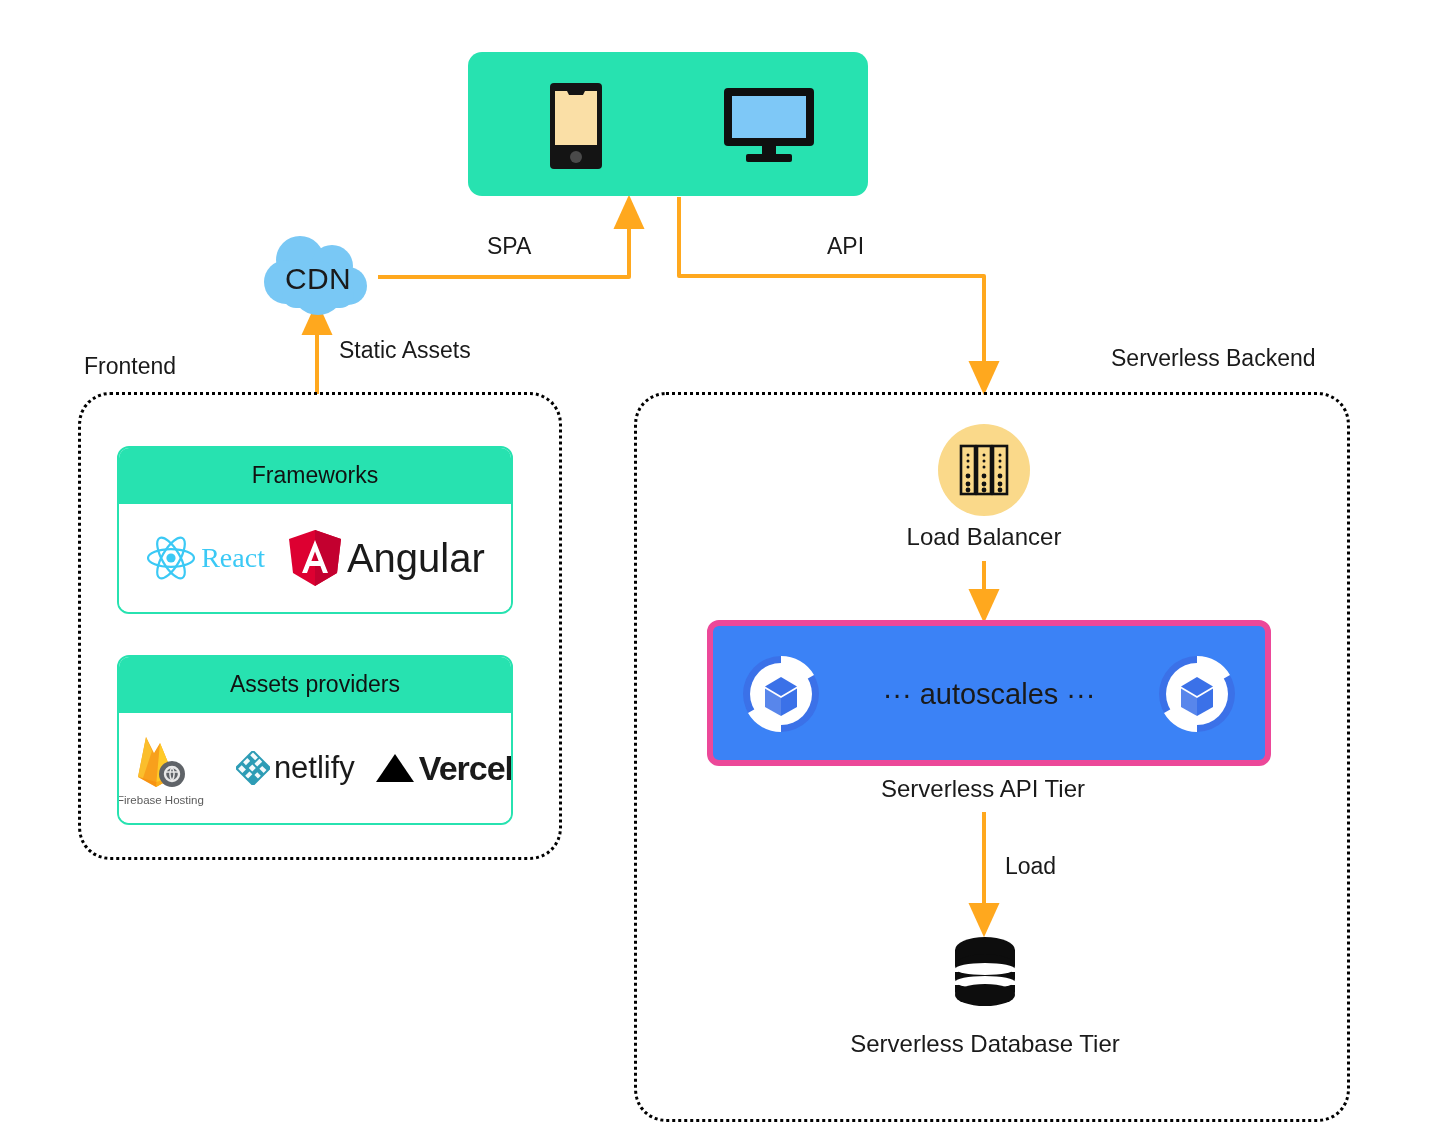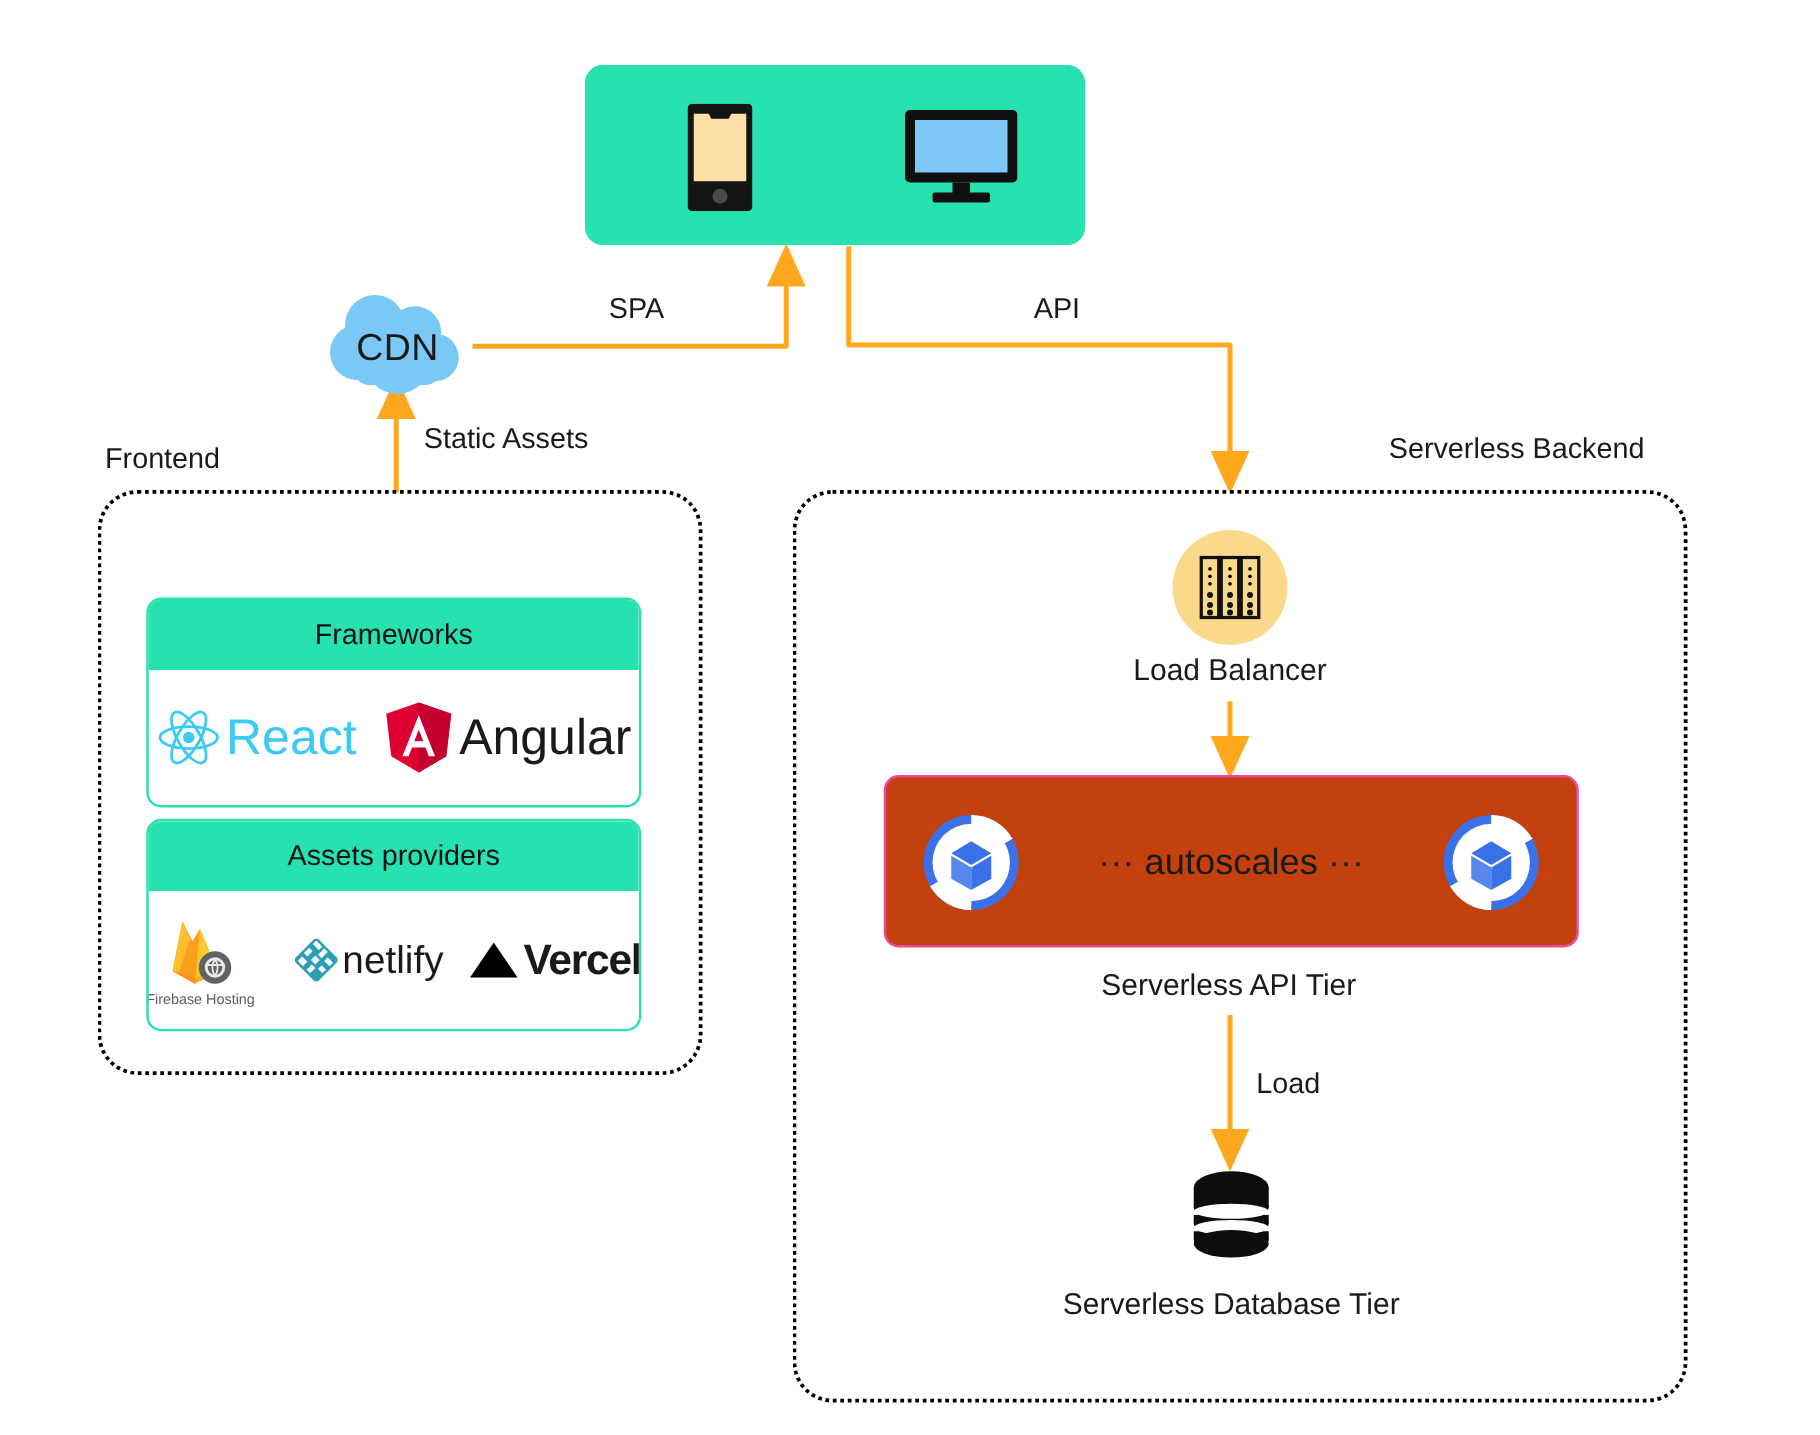--- a/index.html
+++ b/index.html
@@ -83,33 +83,33 @@
     color: #111111;
     line-height: 1;
     padding: 16px 0 17px 0;
   }
   .card-body {
     display: flex;
     align-items: center;
     justify-content: center;
     background: #ffffff;
   }
-  #frameworks-card { left: 117px; top: 446px; width: 392px; height: 164px; margin-top: 32px; }
+  #frameworks-card { left: 117px; top: 446px; width: 392px; height: 164px; }
   #frameworks-card .card-body { height: 108px; gap: 10px; }
   #hosting-card { left: 117px; top: 655px; width: 392px; height: 166px; }
   #hosting-card .card-body { height: 110px; gap: 6px; }
 
   
   .logo-item { display: flex; align-items: center; gap: 4px; }
   .logo-text {
     font-size: 40px;
     color: #1a1a1a;
     white-space: nowrap;
   }
-  .logo-text.react { color: #3BC9F5; font-size: 40px; }
+  .logo-text.react { color: #3BC9F5; font-size: 28px; font-family: Liberation Serif, serif; }
   .logo-text.vercel { font-weight: bold; font-size: 34px; letter-spacing: -1px; }
   .logo-text.netlify { font-size: 31px; }
   .firebase-wrap {
     display: flex; flex-direction: column;
     align-items: center; justify-content: center;
   }
   .firebase-caption {
     font-size: 11.5px;
     color: #5b5b5b;
     margin-top: 1px;
@@ -126,22 +126,22 @@
   }
   #lb-label {
     left: 838px; top: 523px; width: 292px;
     text-align: center;
     font-size: 24px;
     color: #1a1a1a;
   }
   #api-tier-box {
     left: 707px; top: 620px;
     width: 552px; height: 134px;
-    background: #c2410c;
-    border: 2px solid #ec4899;
+    background: #3b82f6;
+    border: 6px solid #ec4899;
     border-radius: 12px;
   }
   .k8s-icon { position: absolute; top: 27px; width: 82px; height: 82px; }
   #k8s-left  { left: 27px; }
   #k8s-right { right: 27px; }
   #autoscales-text {
     position: absolute;
     left: 0; right: 0; top: 52px;
     text-align: center;
     font-size: 29px;

